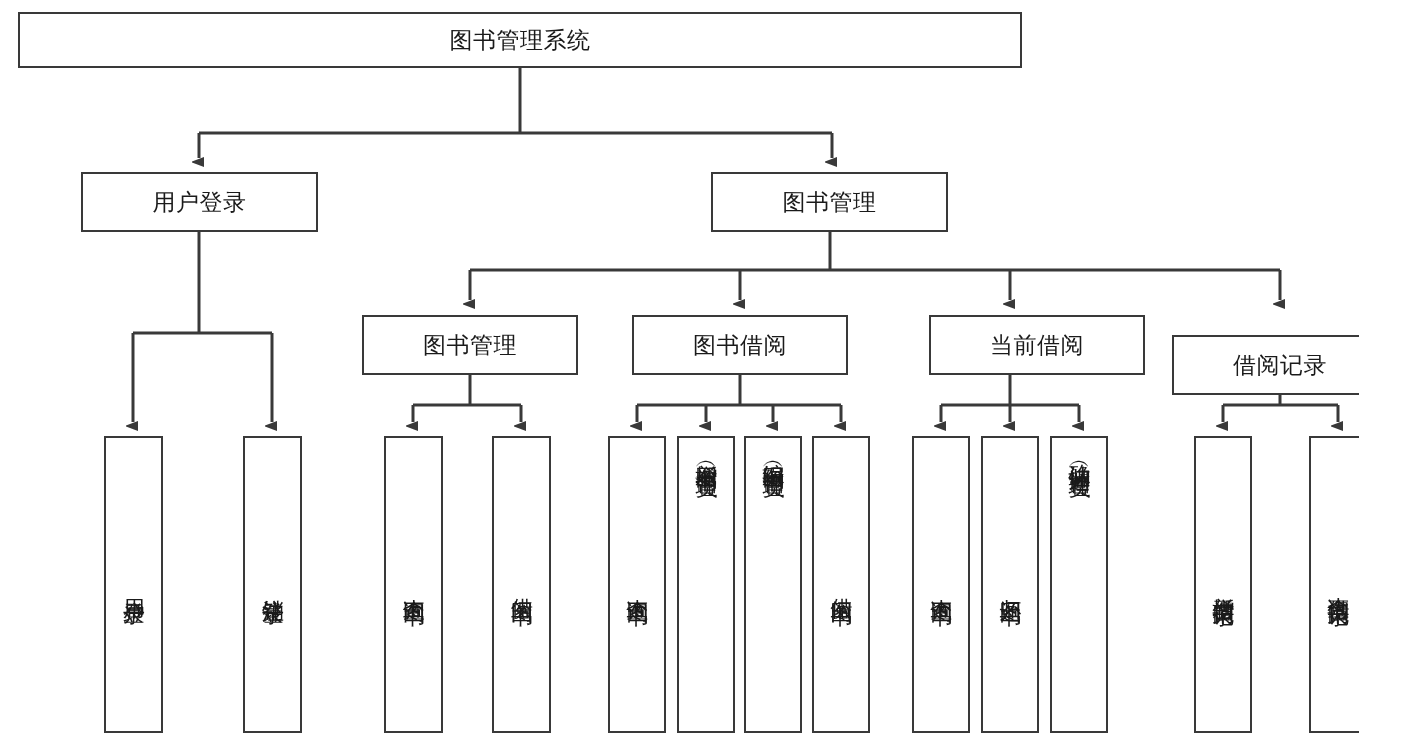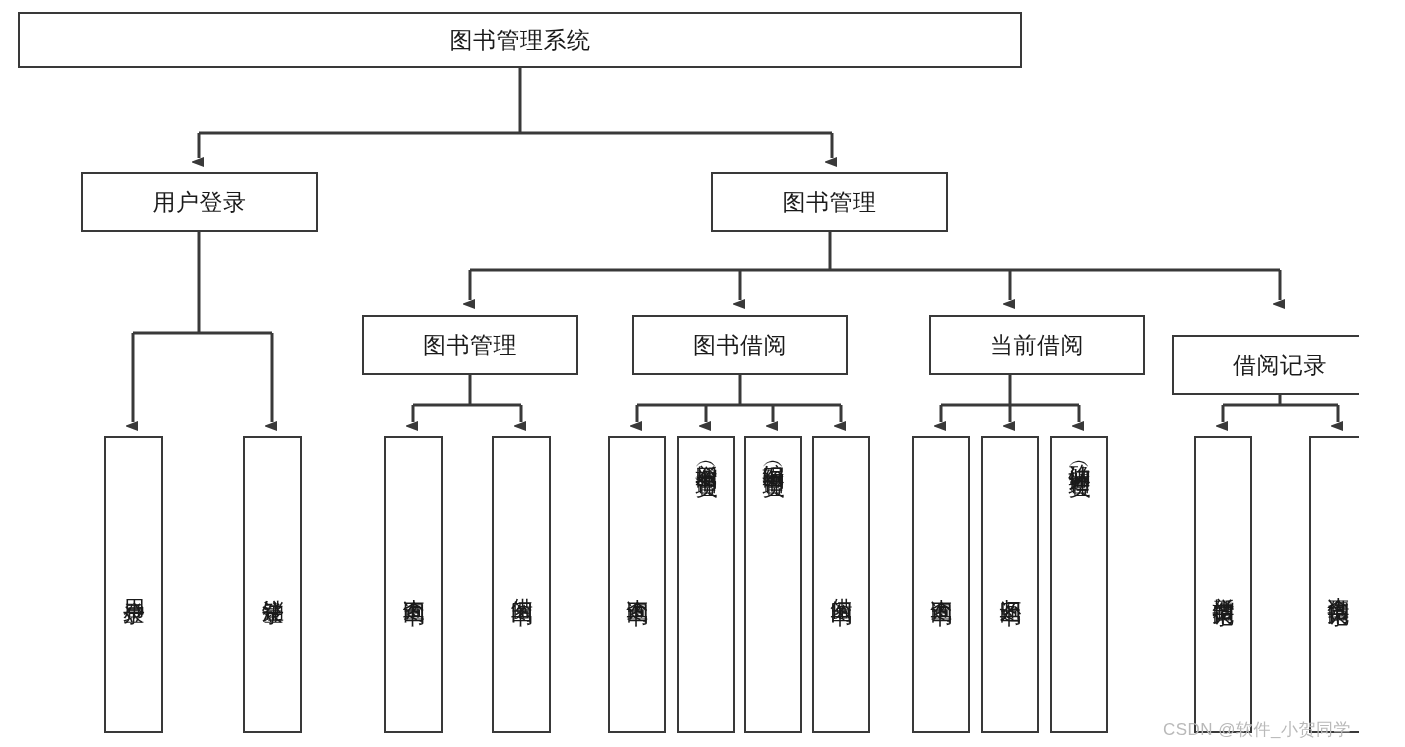--- a/index.html
+++ b/index.html
@@ -186,15 +186,14 @@
     <span class="label">确认归还（管理员）</span>
   </div>
 
   <div class="node vert centered" style="left:1194px; top:436px; width:58px; height:297px;">
     <span class="label">新增借阅记录</span>
   </div>
   <div class="node vert centered" style="left:1309px; top:436px; width:58px; height:297px;">
     <span class="label">查询借阅记录</span>
   </div>
 
-  <div class="watermark">CSDN @软件_小贺同学</div>
 
 </div>
 
 </body></html>

